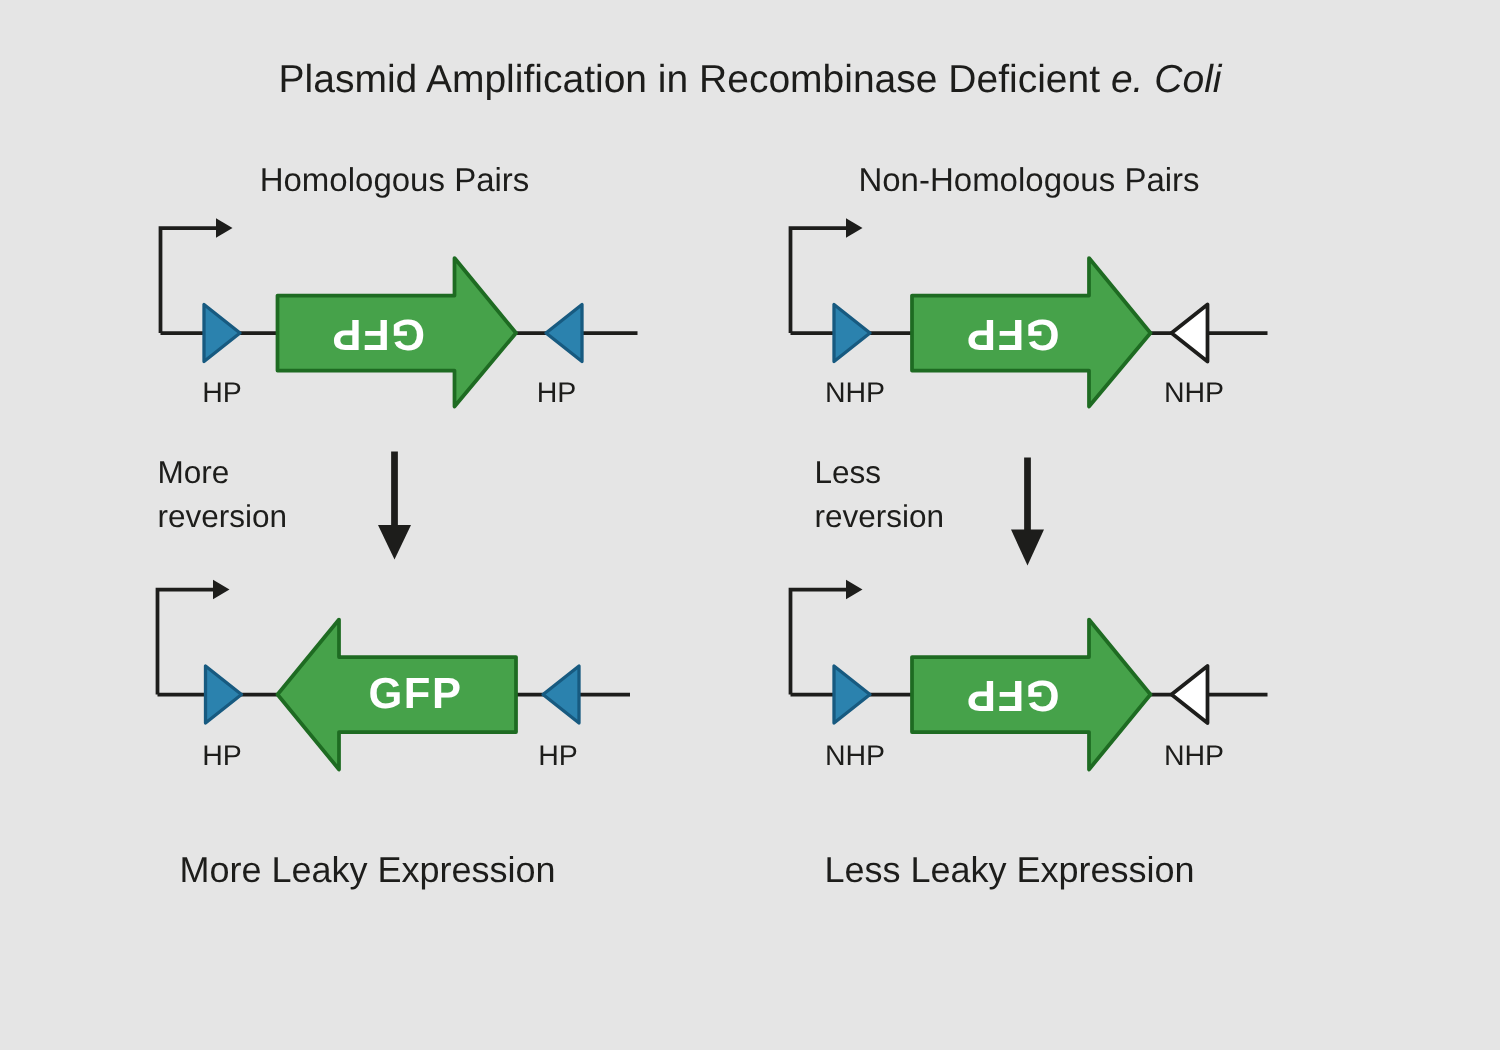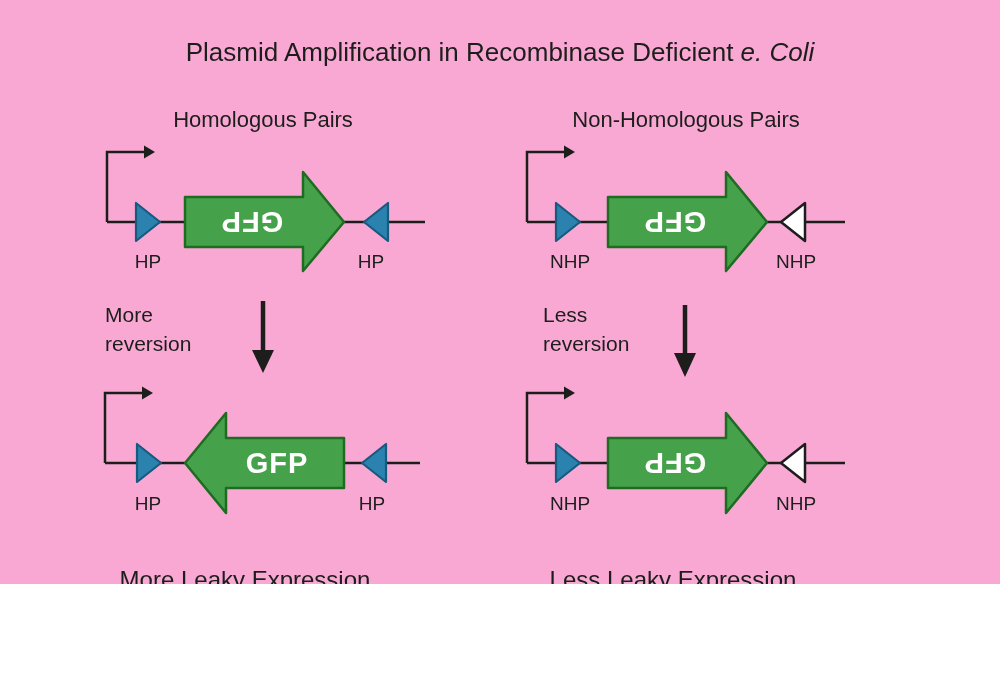--- a/index.html
+++ b/index.html
@@ -3,22 +3,22 @@
 <meta charset="utf-8">
 <style>
   html, body {
     margin: 0;
     padding: 0;
     background: #ffffff;
   }
   .canvas {
     position: relative;
     width: 1000px;
-    height: 584px;
-    background: #f9a8d4;
+    height: 700px;
+    background: #e5e5e5;
     font-family: "Liberation Sans", sans-serif;
     overflow: hidden;
   }
   svg text {
     font-family: "Liberation Sans", sans-serif;
     fill: #1d1d1b;
     stroke: none;
   }
   .title-text     { font-size: 26px; font-weight: 500; }
   .heading-text   { font-size: 22px; font-weight: 500; }

